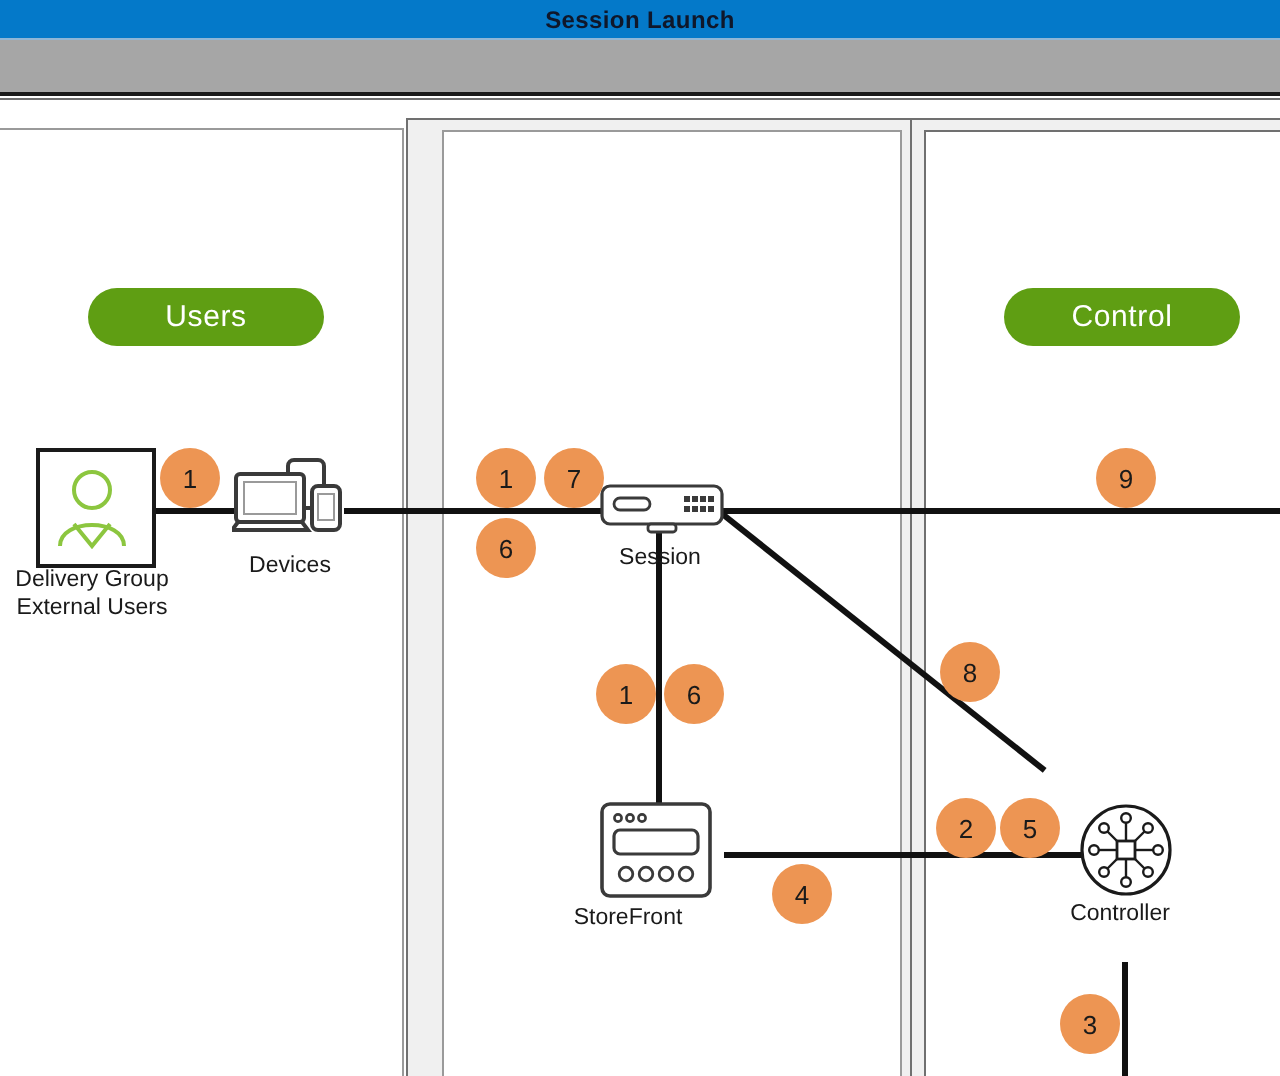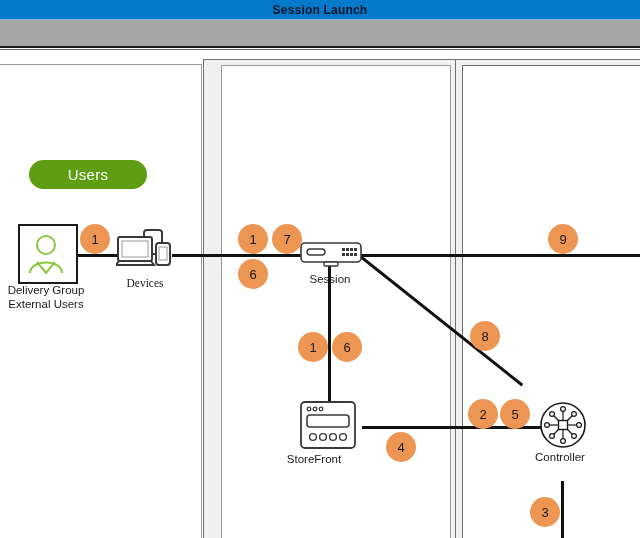--- a/index.html
+++ b/index.html
@@ -37,21 +37,21 @@
   #lane-control-outer{left:455px;top:8px;width:200px;height:505px;background:#f0f0f0;border:1px solid #707070;}
   #lane-control{left:462px;top:14px;width:200px;height:499px;border:1px solid #707070;background:#ffffff;}
 
   
   .pill{
     position:absolute;height:29px;border-radius:15px;
     background:#5f9e13;color:#ffffff;
     display:flex;align-items:center;justify-content:center;
     font-size:15px;letter-spacing:.3px;
   }
-  #pill-users{left:29px;top:93px;width:118px;margin-top:16px;}
+  #pill-users{left:44px;top:93px;width:118px;}
   #pill-access{left:272px;top:93px;width:118px;}
   #pill-control{left:502px;top:93px;width:118px;}
 
   
   .hline{position:absolute;background:#111111;height:3px;}
   .vline{position:absolute;background:#111111;width:3px;}
 
   #line-user-device{left:73px;top:203px;width:45px;}
   #line-device-gw{left:172px;top:203px;width:130px;}
   #line-gw-right{left:358px;top:203px;width:282px;}
@@ -106,20 +106,23 @@
 <div id="canvas">
 
   <div class="lane" id="lane-users"></div>
   <div class="lane-shadow" id="lane-access-outer"></div>
   <div class="lane" id="lane-access"></div>
   <div class="lane-shadow" id="lane-control-outer"></div>
   <div class="lane" id="lane-control"></div>
 
   <div class="pill" id="pill-users">
     <span>Users</span>
+  </div>
+  <div class="pill" id="pill-control">
+    <span>Control</span>
   </div>
 
   <div class="hline" id="line-user-device"></div>
   <div class="hline" id="line-device-gw"></div>
   <div class="hline" id="line-gw-right"></div>
   <div class="vline" id="line-gw-sf"></div>
   <div class="hline" id="line-sf-vda"></div>
   <div class="vline" id="line-vda-sql"></div>
   <div id="line-diag"></div>
 
@@ -142,21 +145,21 @@
 
       <rect x="2" y="8" width="34" height="24" rx="2" fill="#fff" stroke="#3a3a3a" stroke-width="2"></rect>
       <rect x="6" y="12" width="26" height="16" fill="#fff" stroke="#9a9a9a" stroke-width="1"></rect>
 
       <path d="M0 36 L38 36 L35 32 L3 32 Z" fill="#fff" stroke="#3a3a3a" stroke-width="2"></path>
 
       <rect x="40" y="14" width="14" height="22" rx="3" fill="#fff" stroke="#3a3a3a" stroke-width="2"></rect>
       <rect x="43" y="18" width="8" height="13" fill="#fff" stroke="#9a9a9a" stroke-width="1"></rect>
     </svg>
   </div>
-  <div class="nlabel" style="left:110px;top:226px;width:70px;font-family:Liberation Serif, serif;">
+  <div class="nlabel" style="left:110px;top:226px;width:70px;">
     <div>Devices</div>
   </div>
 
   <div class="node" id="icon-gateway">
     <svg width="62" height="26" viewBox="0 0 62 26">
       <rect x="1" y="1" width="60" height="19" rx="4" fill="#fff" stroke="#3a3a3a" stroke-width="1.6"></rect>
       <rect x="7" y="7" width="18" height="6" rx="3" fill="#fff" stroke="#3a3a3a" stroke-width="1.4"></rect>
       <g fill="#3a3a3a">
         <rect x="42" y="6" width="3" height="3"></rect>
           <rect x="46" y="6" width="3" height="3"></rect>

